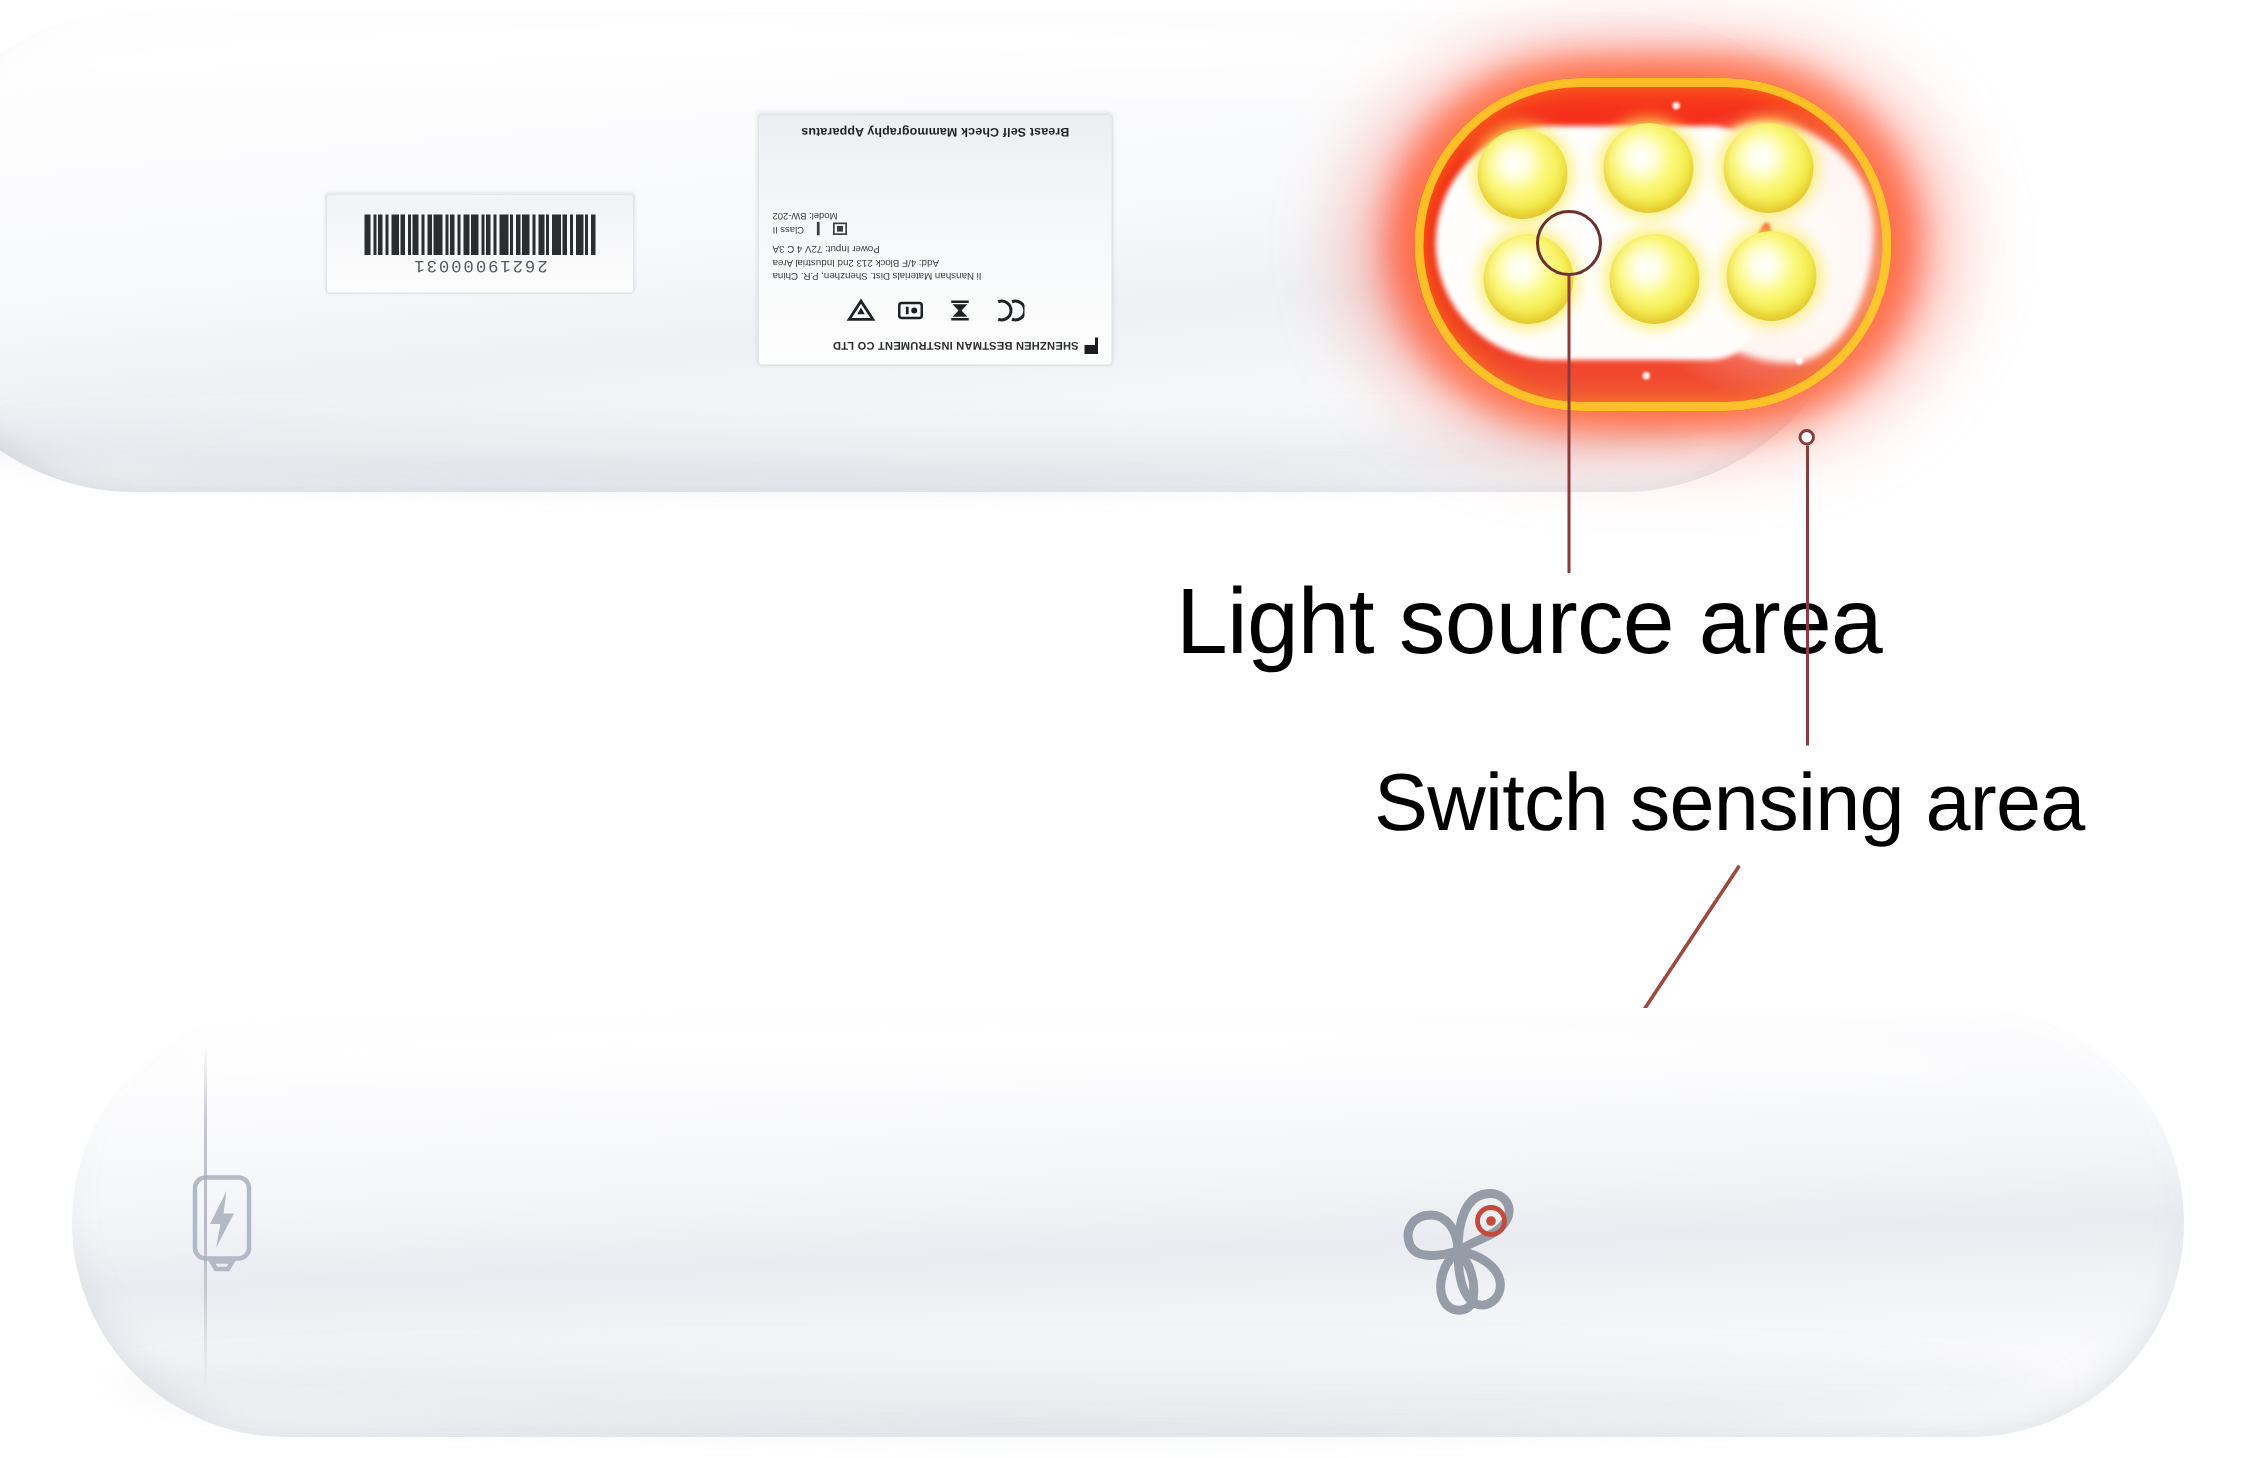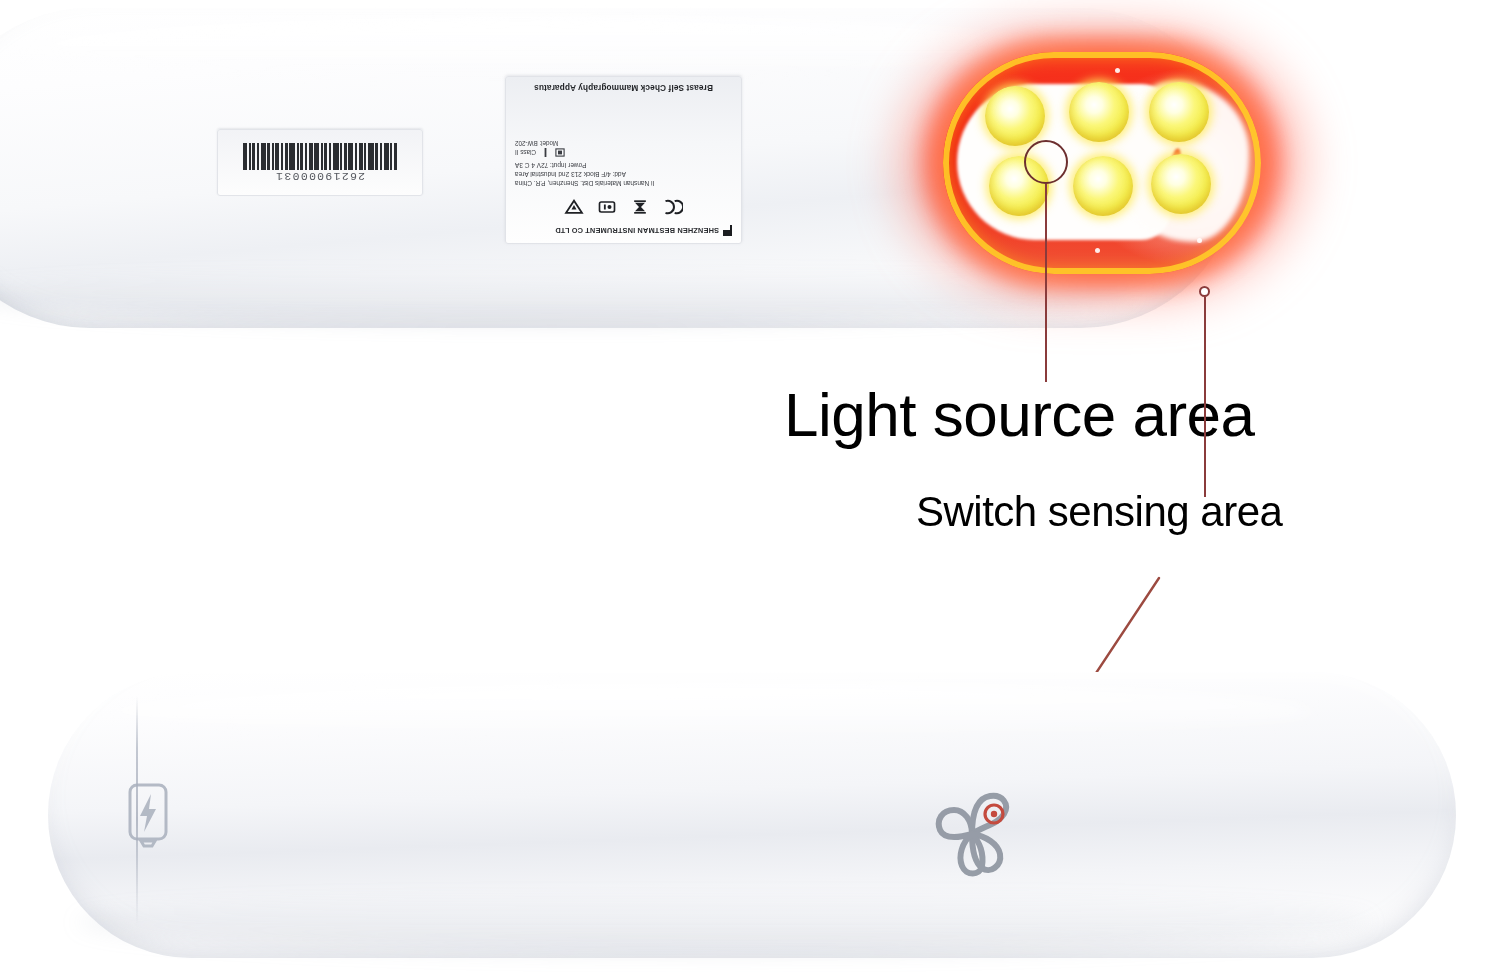--- a/index.html
+++ b/index.html
@@ -295,21 +295,21 @@
 
   .callout-text {
     position: absolute;
     color: #000000;
     font-weight: 400;
     letter-spacing: -0.5px;
     white-space: nowrap;
     line-height: 1;
   }
   #callout-light  { left: 784px; top: 384px;  font-size: 62px; }
-  #callout-switch { left: 916px; top: 491px;  font-size: 42px; }
+  #callout-switch { left: 916px; top: 508px;  font-size: 54px; }
 
   
   #bottom-device {
     position: absolute;
     left: 48px;
     top: 672px;
     width: 1408px;
     height: 286px;
   }
   .body-bottom {

